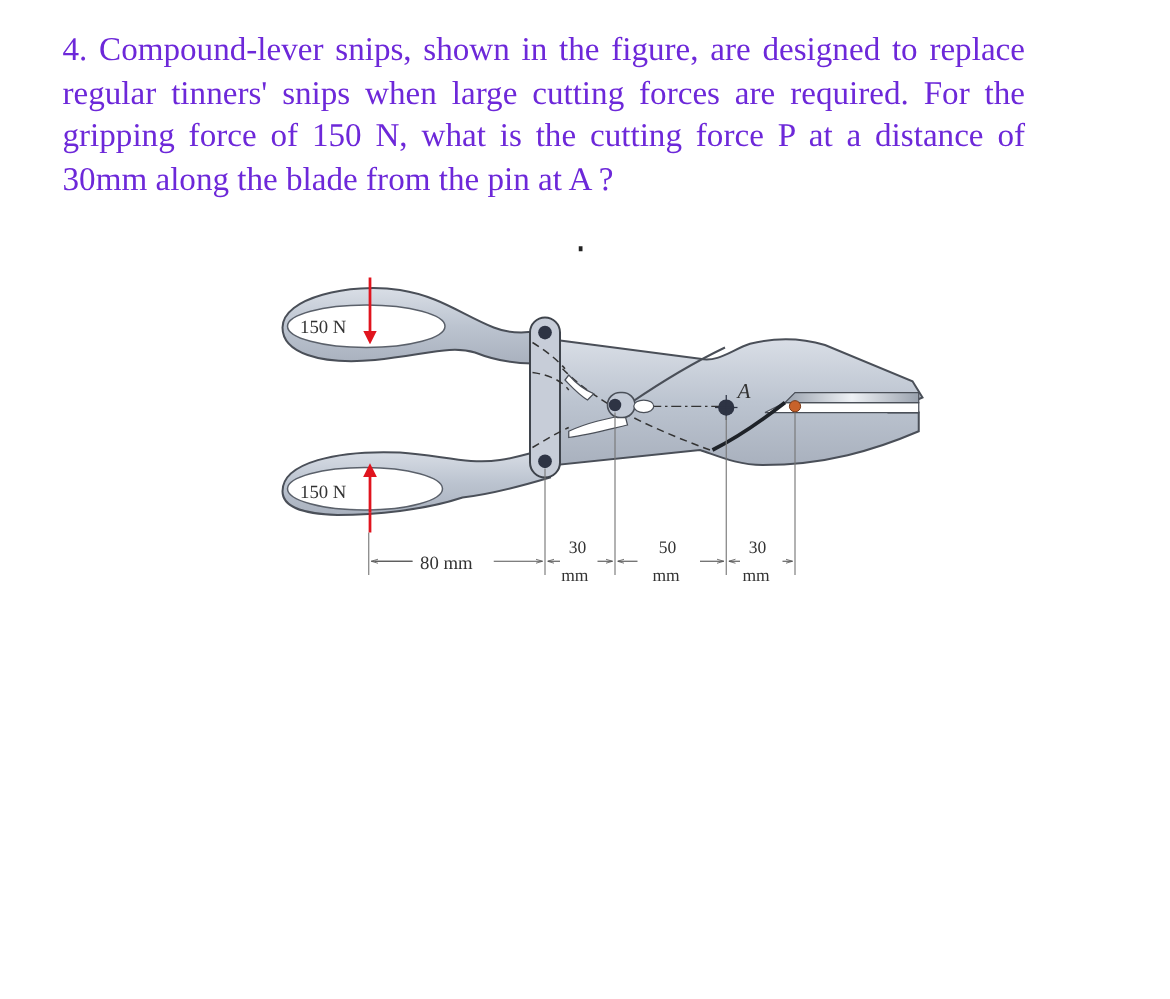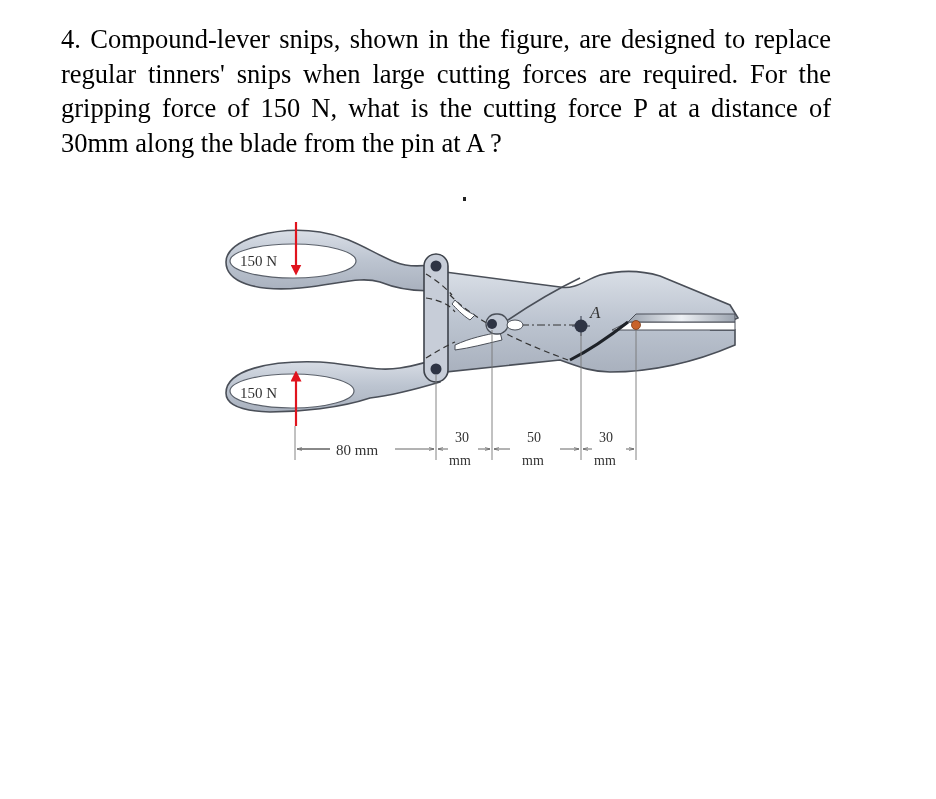--- a/index.html
+++ b/index.html
@@ -1,20 +1,20 @@
 <!DOCTYPE html>
 <html><head>
   <meta charset="utf-8">
   <style>
     html, body { margin: 0; padding: 0; background: #ffffff; }
     body { width: 936px; height: 799px; position: relative; overflow: hidden; }
     .problem {
-      position: absolute; left: 61px; top: 22px; width: 770px;
+      position: absolute; left: 50px; top: 22px; width: 770px;
       font-family: "Liberation Serif", "DejaVu Serif", serif;
-      font-size: 26.5px; line-height: 34.5px; color: #000000;
+      font-size: 26.5px; line-height: 34.5px; color: #6d28d9;
       text-align: justify; text-align-last: left;
     }
     .figure { position: absolute; left: 0; top: 0; width: 936px; height: 799px; }
     .fig-text { font-family: "Liberation Serif", "DejaVu Serif", serif; fill: #333; }
     .stray-dot { position: absolute; left: 463px; top: 197px; width: 3px; height: 4px; background: #222; }
   </style>
 </head>
 <body>
 
 <div class="problem">4. Compound-lever snips, shown in the figure, are designed to replace regular tinners' snips when large cutting forces are required. For the gripping force of 150 N, what is the cutting force P at a distance of 30mm along the blade from the pin at A ?</div>

